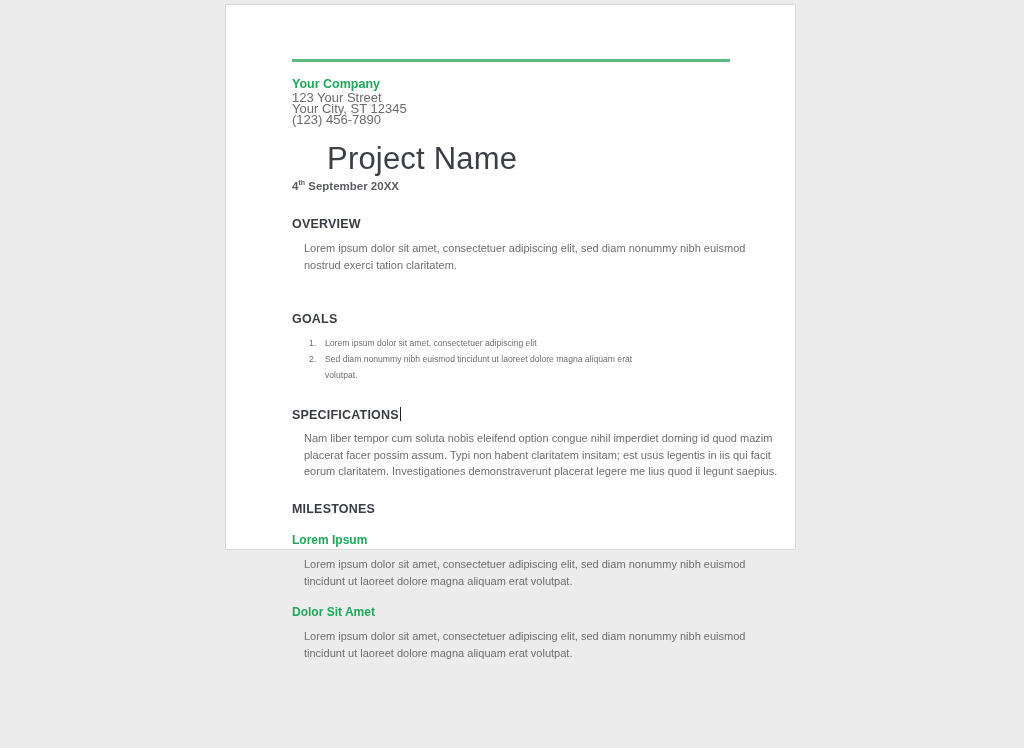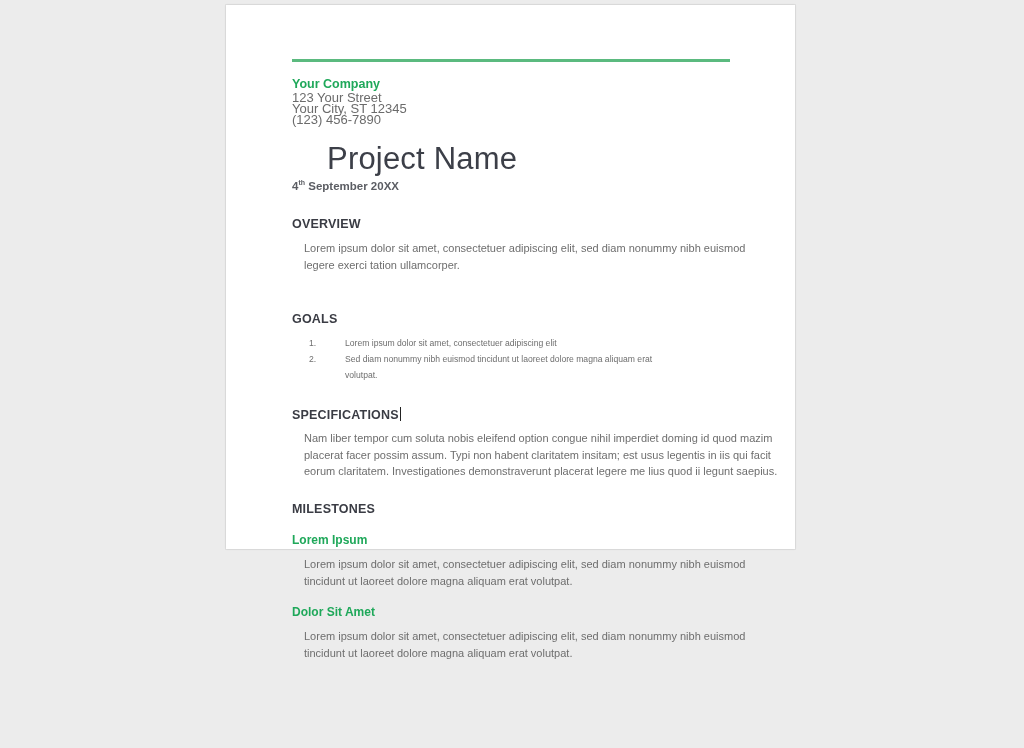--- a/index.html
+++ b/index.html
@@ -19,42 +19,42 @@
     .addr { position: absolute; left: 0; font-size: 13px; color: #6b6b6b; line-height: 11px; }
     .title { position: absolute; left: -1px; top: 136px; font-size: 31px; color: #3c3f48; letter-spacing: 0.2px; margin-left: 36px; }
     .date { position: absolute; left: 0; top: 174px; font-size: 11.5px; font-weight: bold; color: #5b5d63; }
     .date sup { font-size: 7px; vertical-align: 5px; }
     .h2 { position: absolute; left: 0; font-size: 12.5px; font-weight: bold; color: #3a3c44; letter-spacing: 0.2px; }
     .h3 { position: absolute; left: 0; font-size: 12px; font-weight: bold; color: #1fa85a; }
     .para { position: absolute; left: 12px; width: 440px; font-size: 11px; color: #6e6e6e; line-height: 16.5px; }
     .para .ln { display: block; white-space: nowrap; }
     .li { position: absolute; left: 17px; font-size: 8.6px; color: #6e6e6e; line-height: 16.5px; }
     .li .num { position: absolute; left: 0; top: 0; }
-    .li .txt { position: absolute; left: 16px; top: 0; white-space: nowrap; margin-left: 20px; }
+    .li .txt { position: absolute; left: 16px; top: 0; white-space: nowrap; }
     .cursor { display: inline-block; width: 1px; height: 14px; background: #222; vertical-align: -2px; margin-left: 1px; }
   </style>
 </head>
 <body>
 
 <div class="page">
   <div class="content">
     <div class="rule"></div>
 
     <div class="company">Your Company</div>
     <div class="addr" style="top:87px">123 Your Street</div>
     <div class="addr" style="top:98px">Your City, ST 12345</div>
     <div class="addr" style="top:109px">(123) 456-7890</div>
 
     <div class="title">Project Name</div>
     <div class="date"><span>4</span><sup>th</sup><span> September 20XX</span></div>
 
     <div class="h2" style="top:212px">OVERVIEW</div>
     <div class="para" style="top:235px">
       <span class="ln">Lorem ipsum dolor sit amet, consectetuer adipiscing elit, sed diam nonummy nibh euismod</span>
-      <span class="ln">legere exerci tation ullamcorper.</span>
+      <span class="ln">nostrud exerci tation claritatem.</span>
     </div>
 
     <div class="h2" style="top:307px">GOALS</div>
     <div class="li" style="top:330px">
       <span class="num">1.</span>
       <span class="txt">Lorem ipsum dolor sit amet, consectetuer adipiscing elit</span>
     </div>
     <div class="li" style="top:346px">
       <span class="num">2.</span>
       <span class="txt">Sed diam nonummy nibh euismod tincidunt ut laoreet dolore magna aliquam erat</span>

